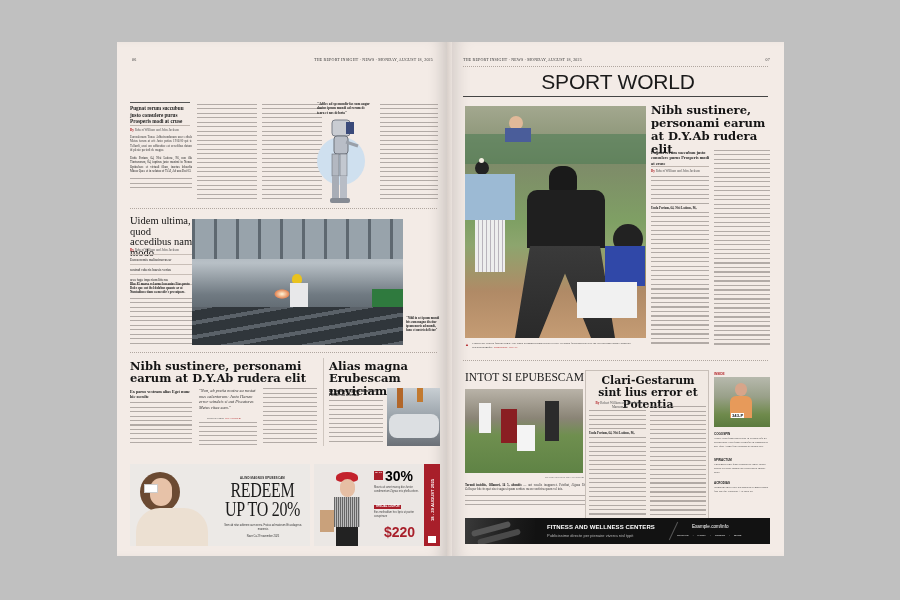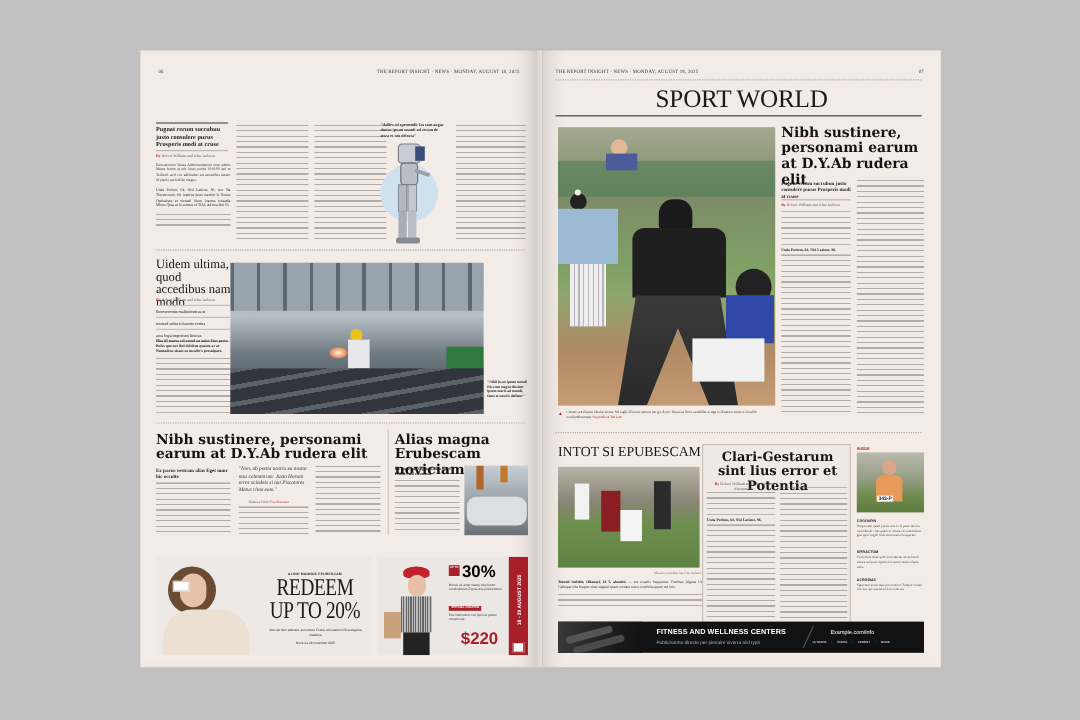--- a/index.html
+++ b/index.html
@@ -141,21 +141,21 @@
   </div>
 </div>
 
 <div class="spine"></div>
 
 <div class="page right">
   <div class="folio" style="left:11px">THE REPORT INSIGHT · NEWS · MONDAY, AUGUST 18, 2025</div>
   <div class="folio" style="right:14px">07</div>
   <div class="rule dot" style="left:11px;top:24px;width:305px"></div>
 
-  <div class="abs" style="left:0;top:28px;width:332px;text-align:center;font-family:Liberation Serif, serif;font-size:21px;letter-spacing:-.2px">SPORT WORLD</div>
+  <div class="abs" style="left:0;top:28px;width:332px;text-align:center;font-family:Liberation Sans, sans-serif;font-size:21px;letter-spacing:-.2px">SPORT WORLD</div>
   <div class="rule" style="left:11px;top:54px;width:305px;border-top:1.5px solid #444"></div>
 
   <div class="img" style="left:13px;top:64px;width:181px;height:232px;background:linear-gradient(180deg,#a3a88f 0%,#7e8b69 25%,#7fa064 50%,#8da56e 60%,#b08a66 80%,#c59c74 100%)">
     <div class="abs" style="left:0;top:28px;width:181px;height:30px;background:#4f7d55;opacity:.6"></div>
     <div class="abs" style="left:44px;top:10px;width:14px;height:14px;border-radius:50%;background:#e1b999"></div>
     <div class="abs" style="left:40px;top:22px;width:26px;height:14px;background:#4a5d9a"></div>
     <div class="abs" style="left:10px;top:55px;width:14px;height:14px;border-radius:50%;background:#222"></div>
     <div class="abs" style="left:0;top:68px;width:50px;height:46px;background:#9cbad4"></div>
     <div class="abs" style="left:10px;top:114px;width:30px;height:52px;background:repeating-linear-gradient(90deg,#eee 0 3px,#b9b4bc 3px 4px)"></div>
     <div class="abs" style="left:84px;top:60px;width:28px;height:26px;border-radius:12px 12px 4px 4px;background:#1a1a1a"></div>

